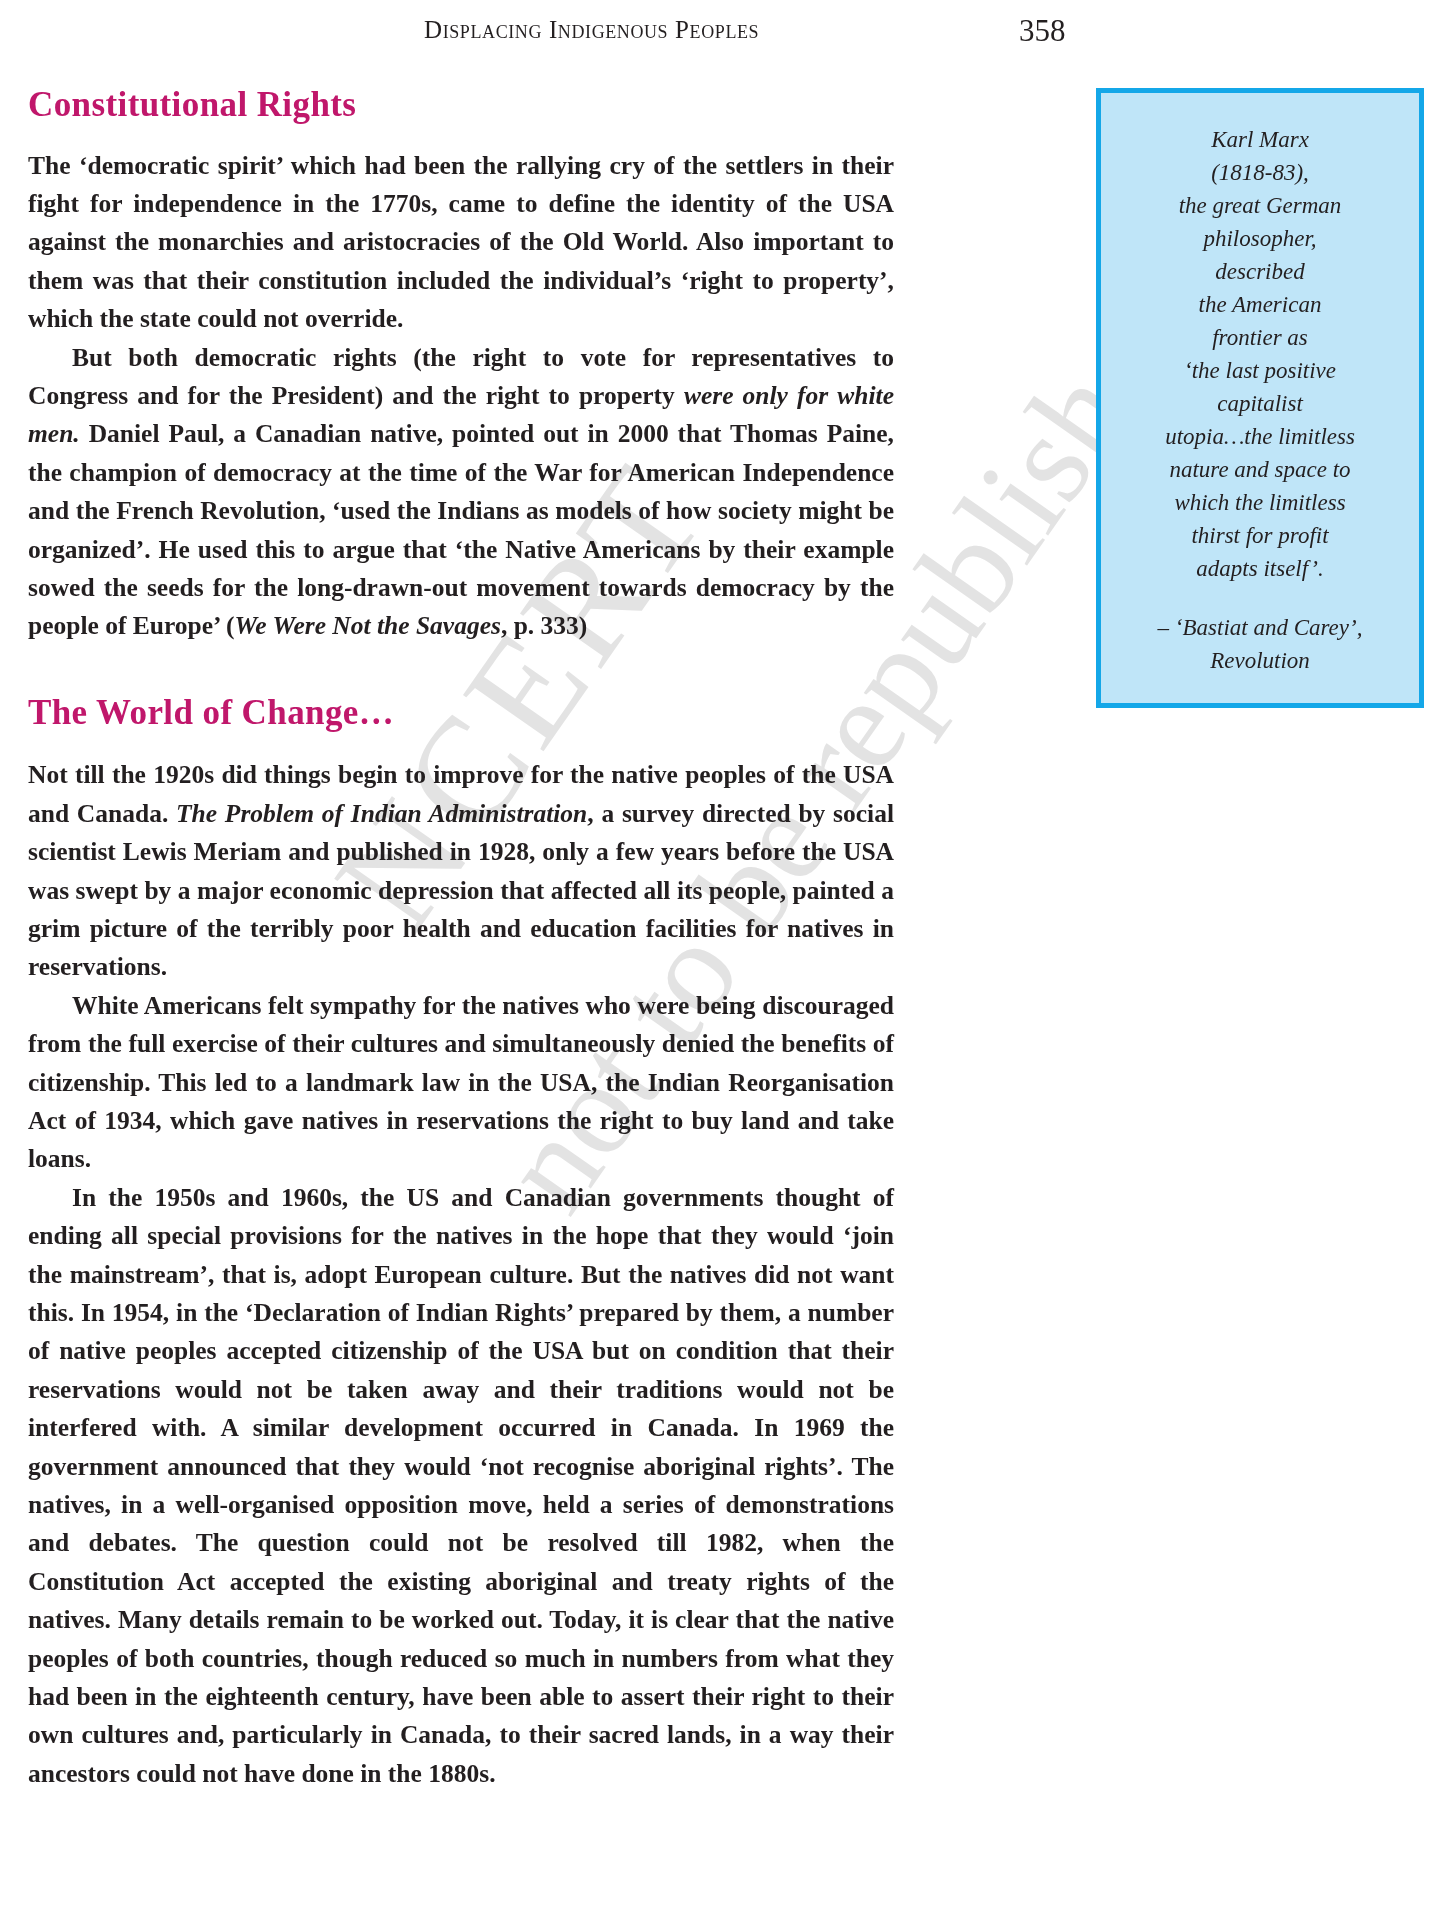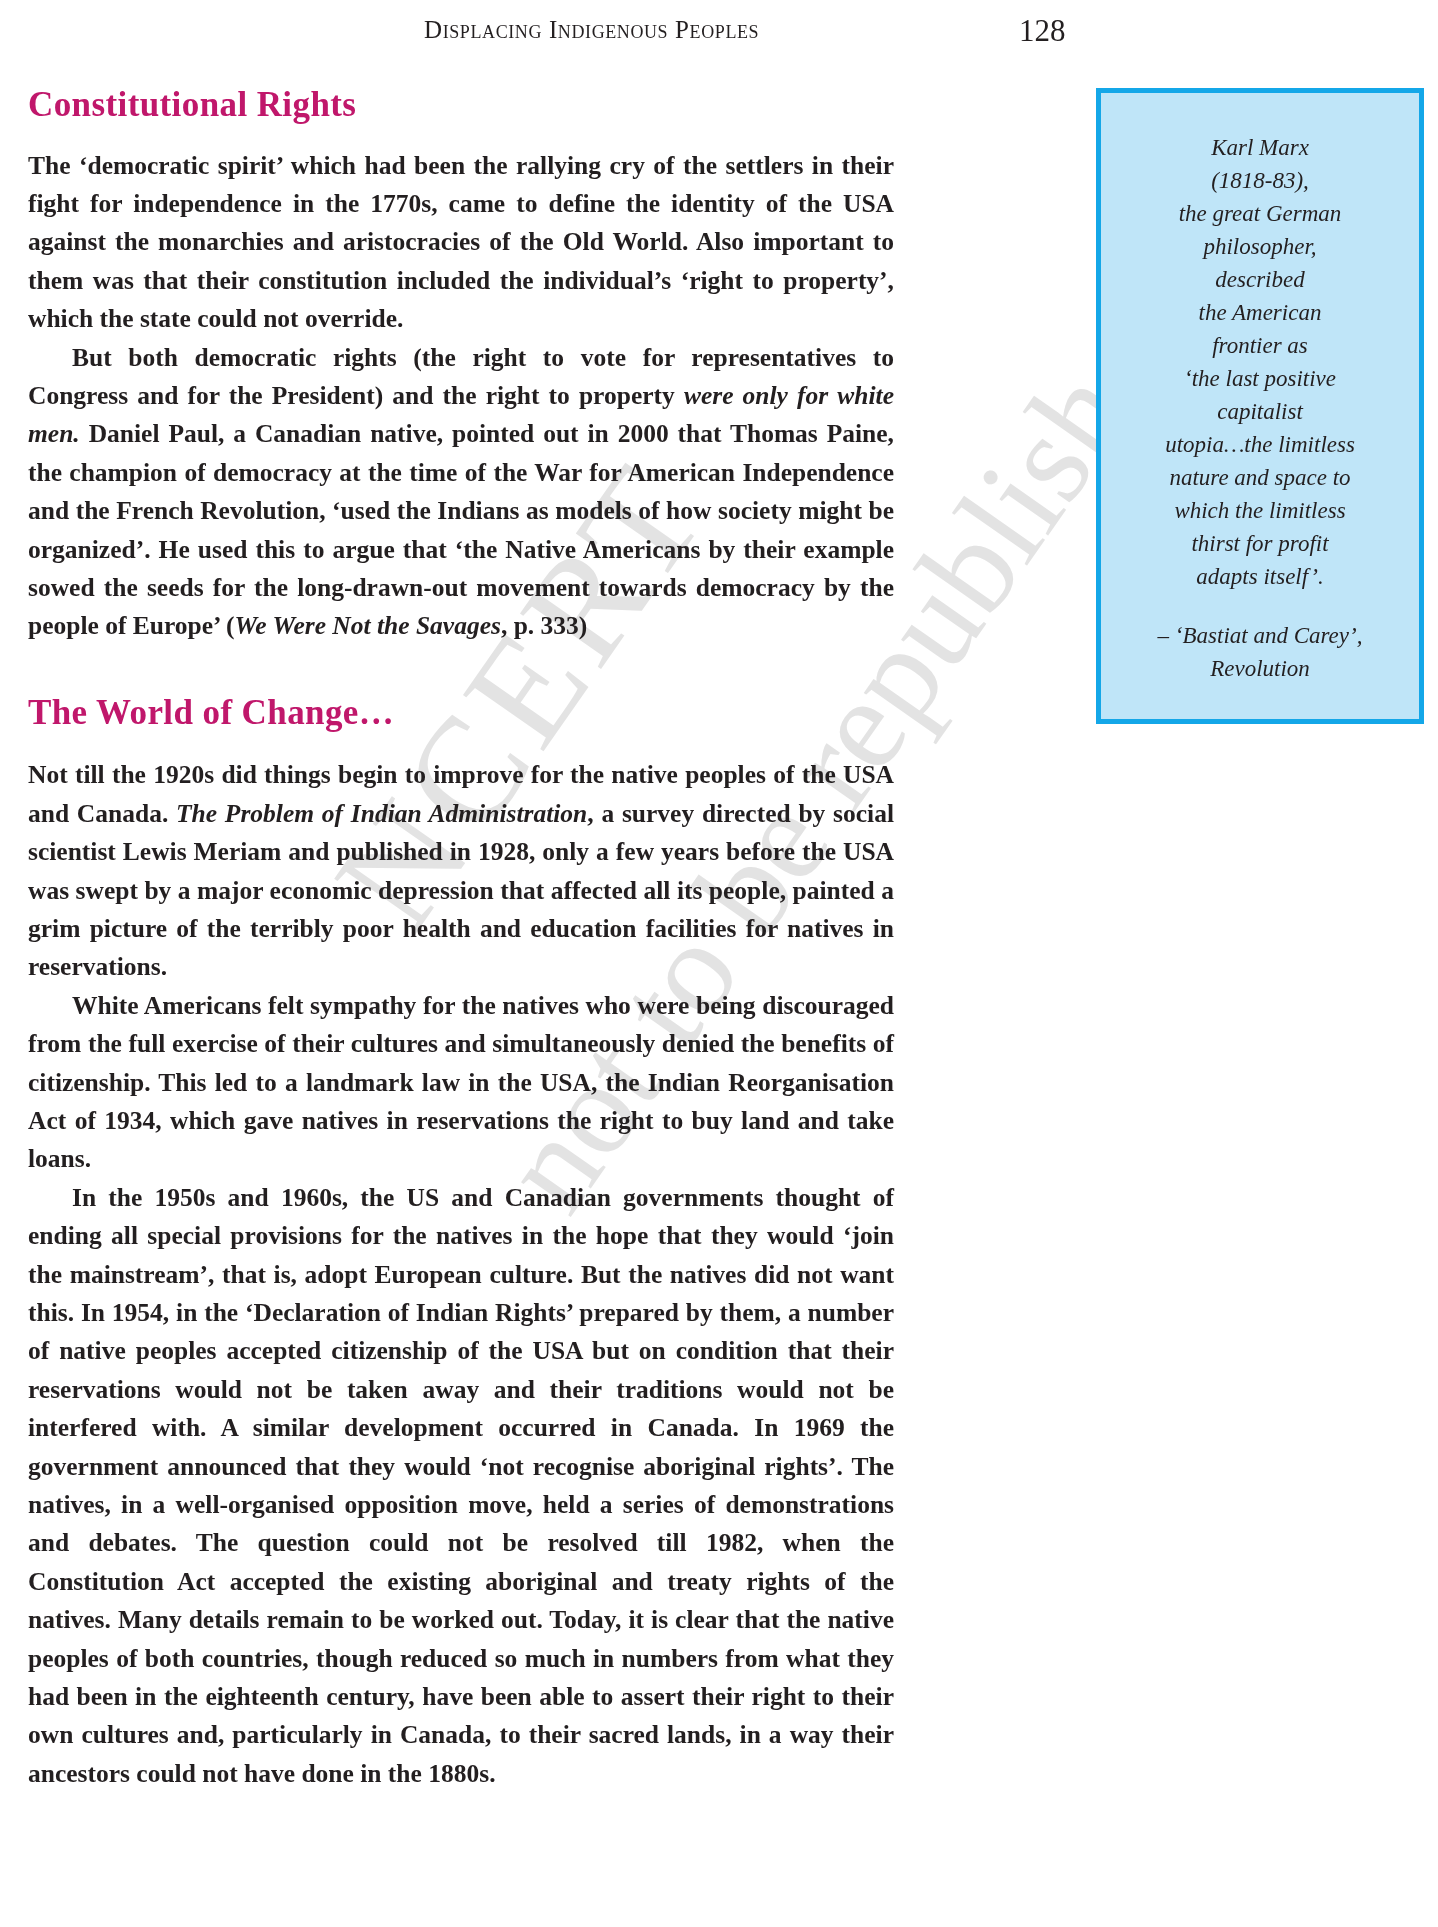--- a/index.html
+++ b/index.html
@@ -128,21 +128,21 @@
   
   #source-box {
     box-sizing: border-box;
     border: 5px solid #14a7e8;
     background: #bfe5f8;
     padding: 26px 16px 22px 16px;
     width: 328px;
   }
   #source-box-text,
   #source-box-attribution {
-    margin: 12px;
+    margin: 4px;
     font-style: italic;
     font-size: 23px;
     line-height: 33px;
     text-align: center;
     color: #231f20;
     white-space: pre-line;
   }
   #source-box-attribution {
     margin-top: 26px;
   }
@@ -152,21 +152,21 @@
 
 <div id="watermark-layer">
   <div class="wm wm-1">NCERT</div>
   <div class="wm wm-2">not to be republished</div>
 </div>
 
 <div id="page">
 
   <div id="running-head">
     <div id="running-head-title">Displacing Indigenous Peoples</div>
-    <div id="running-head-pageno">128</div>
+    <div id="running-head-pageno">358</div>
   </div>
 
   <div id="text-column">
 
     <h2 class="section-heading" id="heading-constitutional-rights">Constitutional Rights</h2>
 
     <div class="gap-after-heading-1"></div>
 
     <p class="body-text"><span>The ‘democratic spirit’ which had been the rallying cry of the settlers in their fight for independence in the 1770s, came to define the identity of the USA against the monarchies and aristocracies of the Old World. Also important to them was that their constitution included the individual’s ‘right to property’, which the state could not override.</span></p>
 

